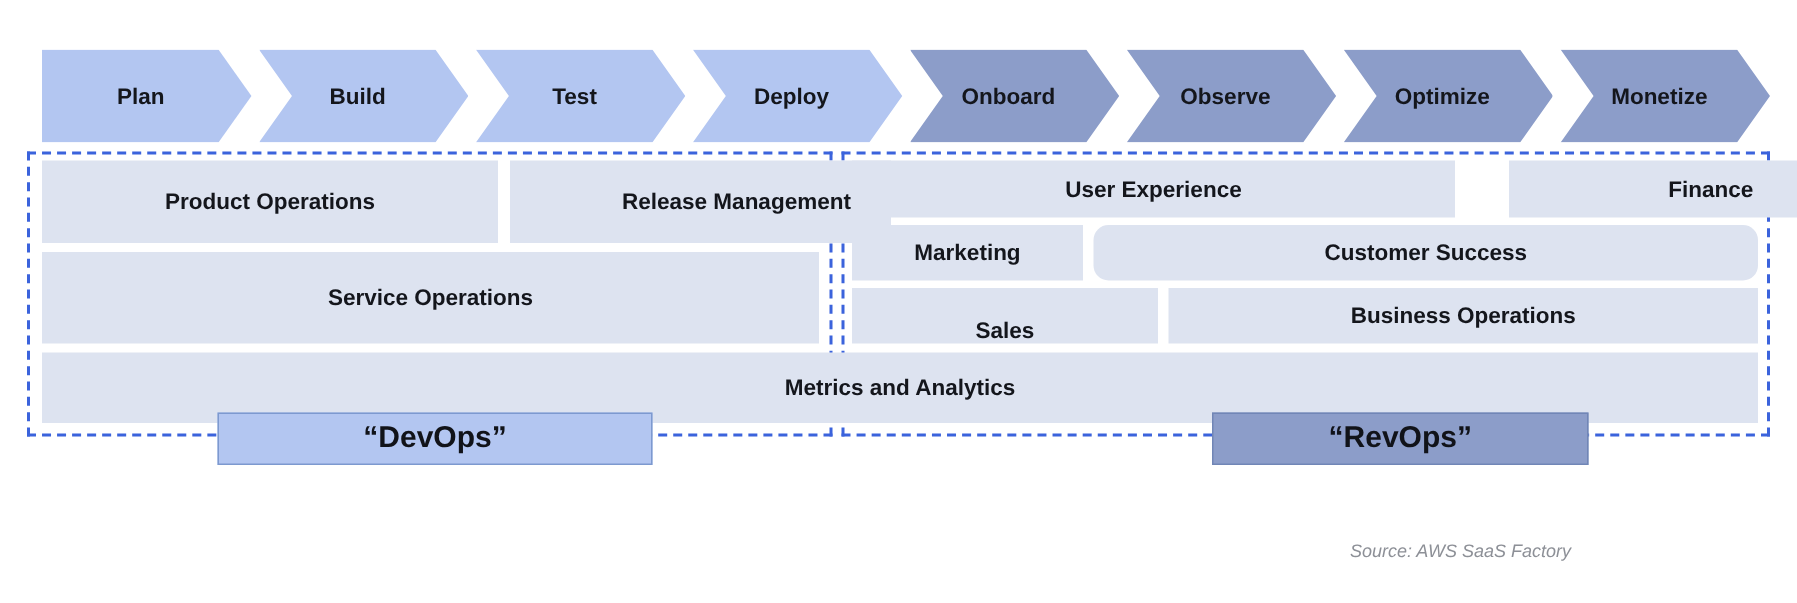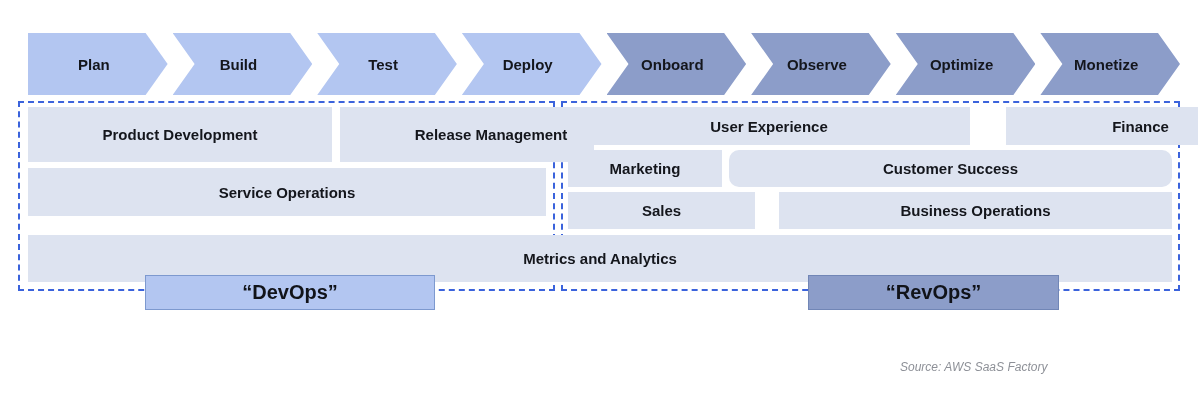--- a/index.html
+++ b/index.html
@@ -30,26 +30,26 @@
   .dashed.dev{left:18px;top:101px;width:533px;height:186px;}
   .dashed.rev{left:561px;top:101px;width:615px;height:186px;}
   
   .box{
     position:absolute;background:#dde3f0;z-index:2;
     display:flex;align-items:center;justify-content:center;
     font-weight:700;font-size:15px;color:#14161c;text-align:center;
   }
   .b-proddev {left:28px; top:107px;width:304px;height:55px;}
   .b-relmgmt {left:340px;top:107px;width:206px;height:55px;padding-left:48px;}
-  .b-svcops  {left:28px; top:168px;width:518px;height:48px;}
+  .b-svcops  {left:28px; top:168px;width:518px;height:61px;}
   .b-ux      {left:568px;top:107px;width:402px;height:38px;}
   .b-finance {left:1006px;top:107px;width:195px;height:38px;padding-left:37px;}
   .b-mktg    {left:568px;top:150px;width:154px;height:37px;}
   .b-cs      {left:729px;top:150px;width:443px;height:37px;border-radius:10px;}
-  .b-sales   {left:568px;top:192px;width:187px;height:37px;}
+  .b-sales   {left:568px;top:192px;width:204px;height:37px;align-items:flex-end;}
   .b-bizops  {left:779px;top:192px;width:393px;height:37px;}
   .b-metrics {left:28px; top:235px;width:1144px;height:47px;z-index:3;}
   
   .tag{
     position:absolute;z-index:4;
     display:flex;align-items:center;justify-content:center;
     font-weight:700;font-size:20px;color:#111319;
   }
   .tag.devops{left:145px;top:275px;width:288px;height:33px;background:#b3c6f1;border:1.5px solid #7d99cf;}
   .tag.revops{left:808px;top:275px;width:249px;height:33px;background:#8c9dc9;border:1.5px solid #7186b6;justify-content:center;}
@@ -88,21 +88,21 @@
       </div>
     <div class="chevron dark">
         <span>Monetize</span>
       </div>
   </div>
 
   <div class="dashed dev"></div>
   <div class="dashed rev"></div>
 
   <div class="box b-proddev">
-      <span>Product Development</span>
+      <span>Product Operations</span>
     </div>
   <div class="box b-relmgmt">
       <span>Release Management</span>
     </div>
   <div class="box b-svcops">
       <span>Service Operations</span>
     </div>
 
   <div class="box b-ux">
       <span>User Experience</span>

